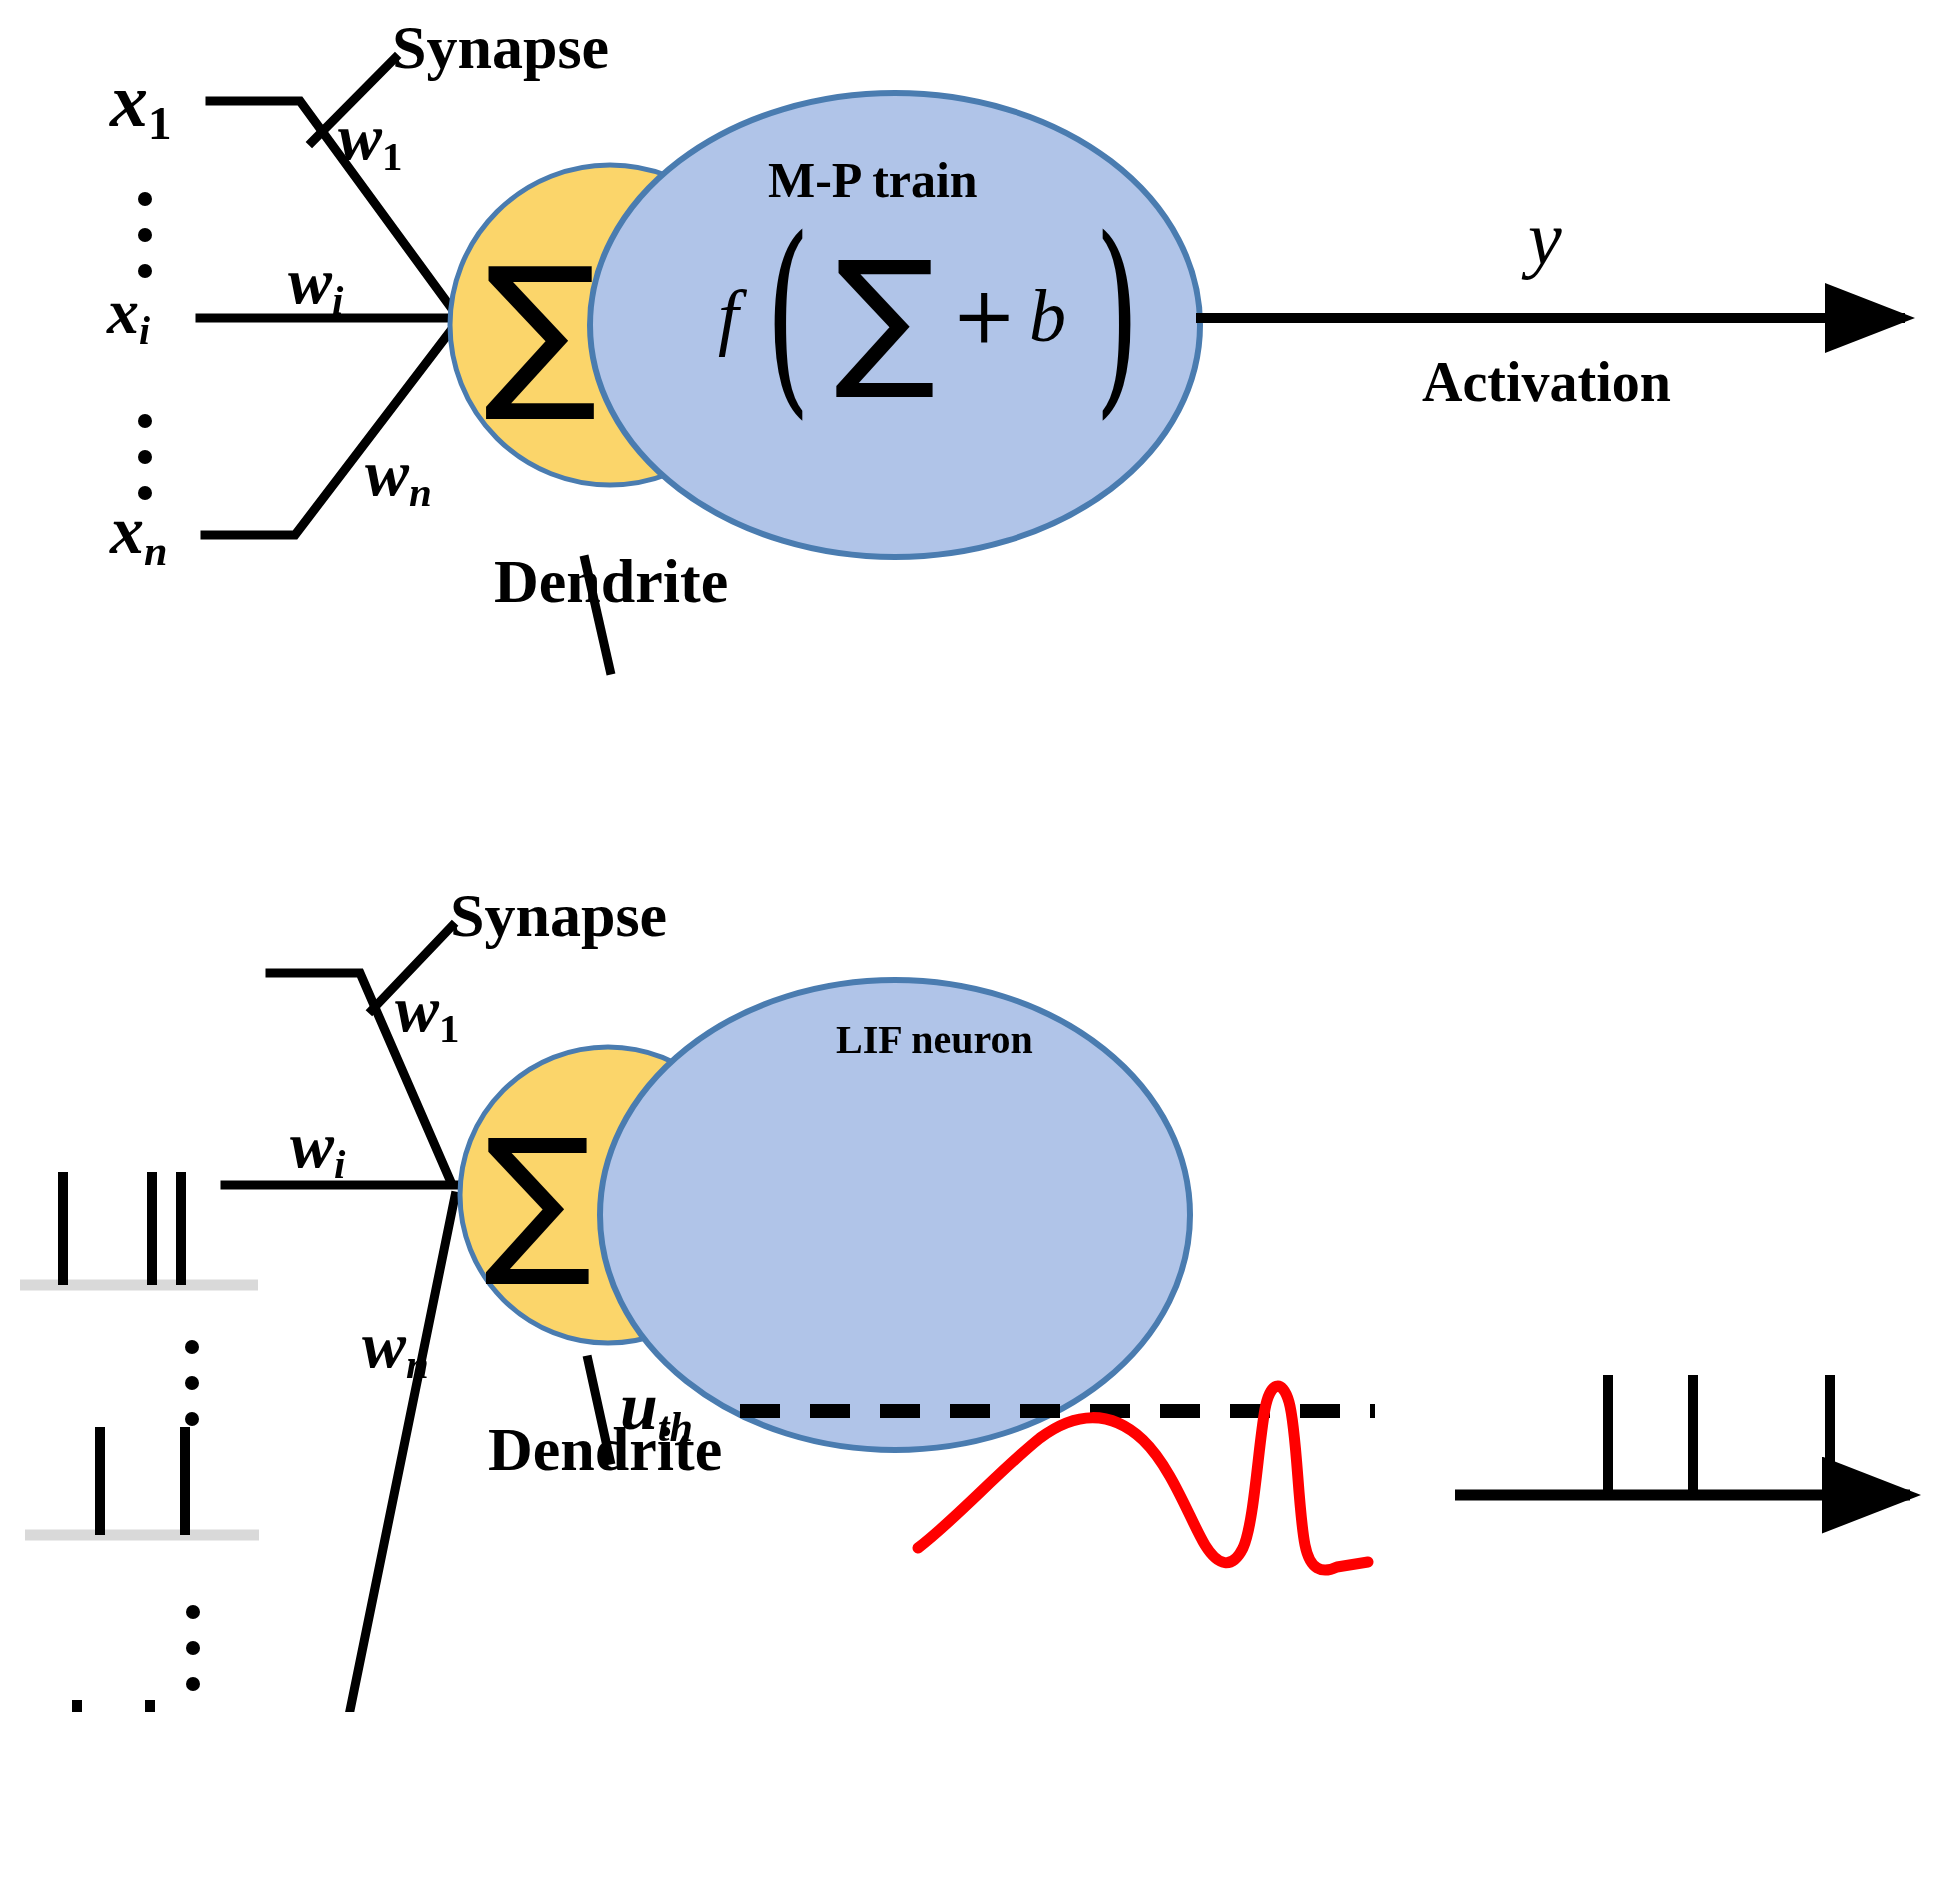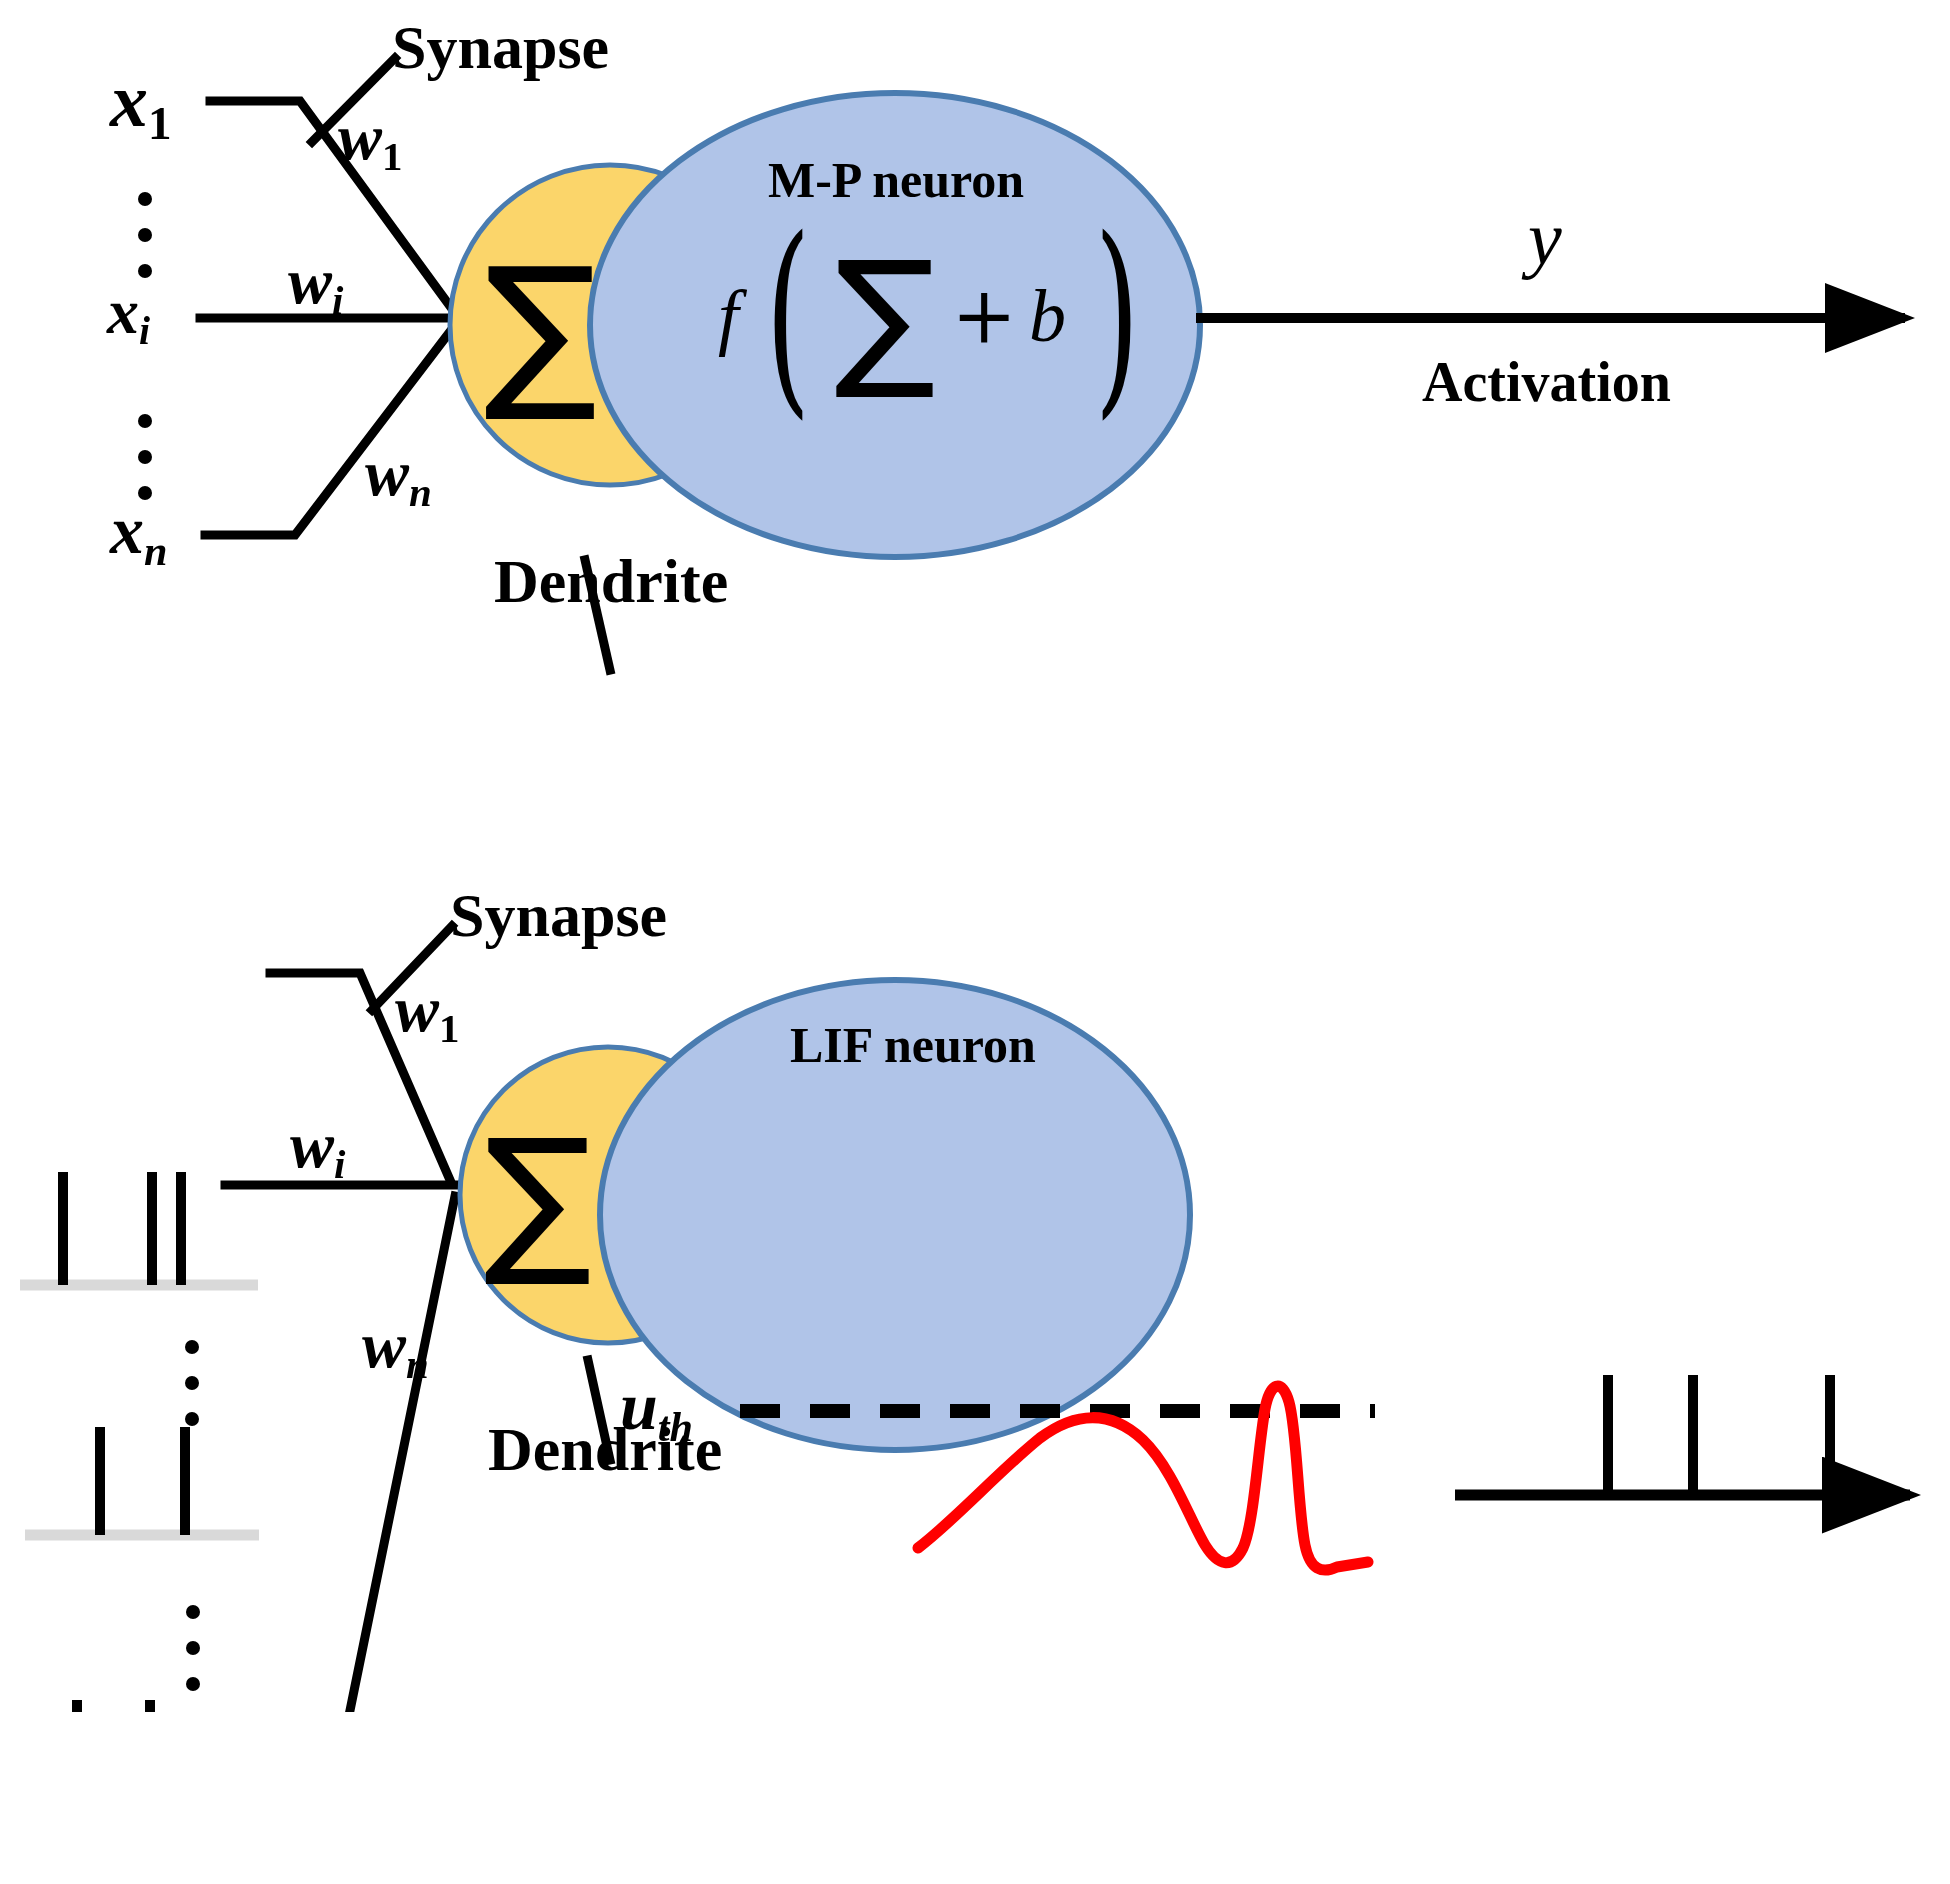--- a/index.html
+++ b/index.html
@@ -198,21 +198,21 @@
 <div class="lbl math-it" style="left:338px; top:104px; font-size:66px;"><span>w</span><span class="sub-up">1</span></div>
 
 <div class="lbl math-it" style="left:288px; top:248px; font-size:66px;"><span>w</span><span class="sub">i</span></div>
 
 <div class="lbl math-it" style="left:365px; top:440px; font-size:66px;"><span>w</span><span class="sub">n</span></div>
 
 <div class="sigma-glyph" style="left:484px; top:245px; font-size:168px;">∑</div>
 
 <div class="lbl bold-serif" style="left:494px; top:550px; font-size:62px;">Dendrite</div>
 
-<div class="lbl bold-serif" style="left:768px; top:155px; font-size:50px;">M-P neuron</div>
+<div class="lbl bold-serif" style="left:768px; top:155px; font-size:50px;">M-P train</div>
 
 <div class="lbl" style="left:718px; top:230px; font-size:74px; display:flex; align-items:center;">
   <span class="math-plain" style="font-size:74px;">f</span>
   <span style="font-family:'DejaVu Serif',serif; font-size:210px; font-weight:300; line-height:0.82; margin:0 4px 0 8px; transform:scaleX(0.55); display:inline-block;">(</span>
   <span style="font-family:'DejaVu Sans',sans-serif; font-size:150px; line-height:1; margin:0 2px;">∑</span>
   <span style="font-family:'DejaVu Serif',serif; font-size:78px; margin:0 12px 0 14px;">+</span>
   <span class="math-plain" style="font-size:74px;">b</span>
   <span style="font-family:'DejaVu Serif',serif; font-size:210px; font-weight:300; line-height:0.82; margin-left:10px; transform:scaleX(0.55); display:inline-block;">)</span>
 </div>
 
@@ -236,18 +236,18 @@
 <div class="lbl math-it" style="left:395px; top:976px; font-size:66px;"><span>w</span><span class="sub-up">1</span></div>
 
 <div class="lbl math-it" style="left:290px; top:1112px; font-size:66px;"><span>w</span><span class="sub">i</span></div>
 
 <div class="lbl math-it" style="left:362px; top:1312px; font-size:66px;"><span>w</span><span class="sub">n</span></div>
 
 <div class="sigma-glyph" style="left:484px; top:1118px; font-size:160px;">∑</div>
 
 <div class="lbl bold-serif" style="left:488px; top:1418px; font-size:62px;">Dendrite</div>
 
-<div class="lbl bold-serif" style="left:790px; top:1020px; font-size:50px;">LIF neuron</div>
+<div class="lbl bold-serif" style="left:836px; top:1020px; font-size:40px;">LIF neuron</div>
 
 <div class="lbl math-it" style="left:620px; top:1372px; font-size:68px;"><span>u</span><span class="sub">th</span></div>
 
 
 </div>
 
 </body></html>

